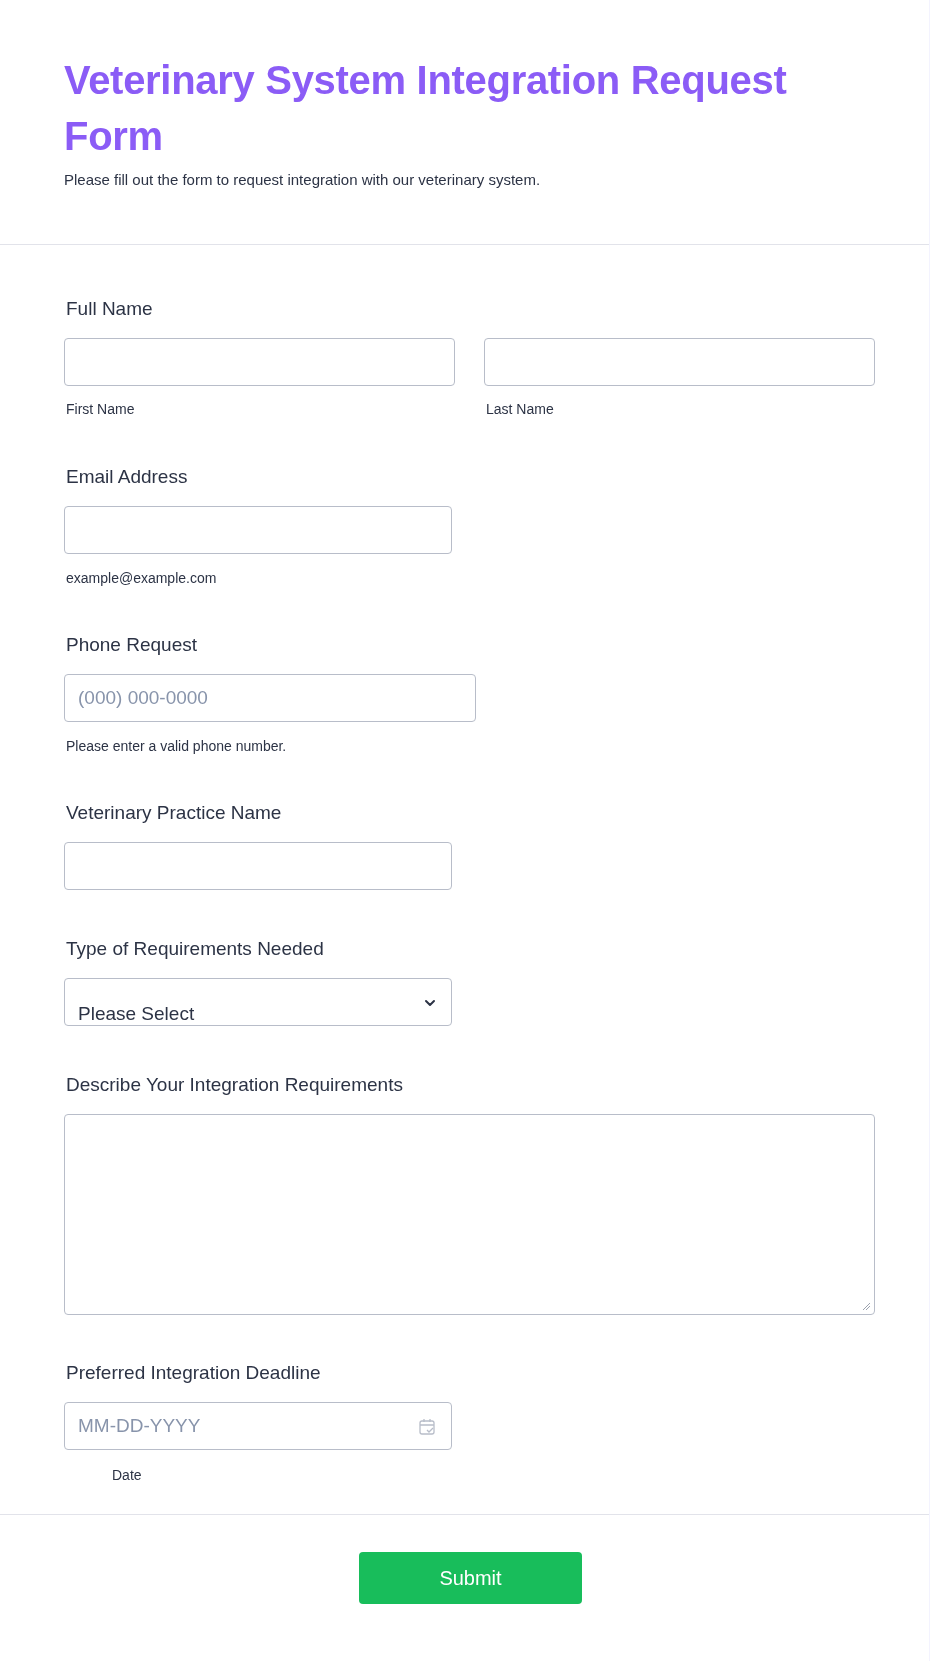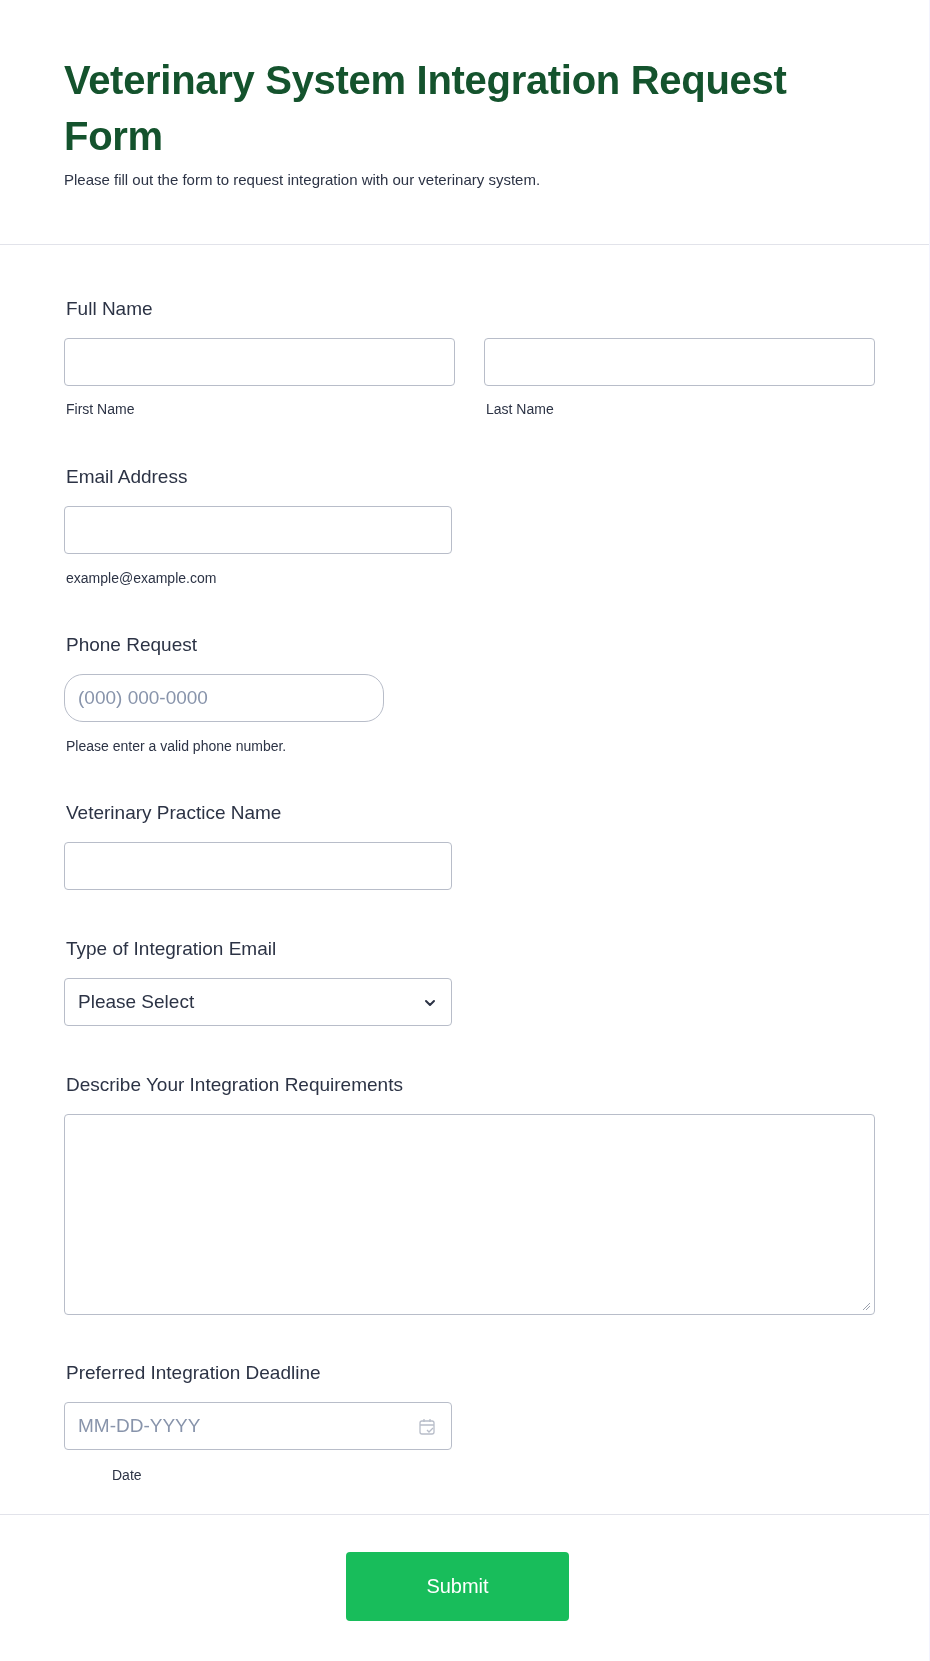--- a/index.html
+++ b/index.html
@@ -2,34 +2,34 @@
 <html><head>
 <meta charset="utf-8">
 <style>
   * { box-sizing: border-box; margin: 0; padding: 0; }
   html, body { width: 930px; height: 1661px; background: #ffffff; overflow: hidden; }
   body { font-family: "Liberation Sans", "DejaVu Sans", sans-serif; color: #2c3345; position: relative; }
   .page { position: absolute; left: 0; top: 0; width: 929px; height: 1661px; background: #ffffff; }
   .edge { position: absolute; left: 929px; top: 0; width: 1px; height: 1661px; background: #f3f3fe; }
 
   .header { position: absolute; left: 0; top: 0; width: 929px; height: 245px; border-bottom: 1px solid #e2e3ea; }
-  .title { position: absolute; left: 64px; top: 52px; width: 800px; font-size: 40px; line-height: 56px; font-weight: 700; color: #14532d; letter-spacing: -0.3px; }
+  .title { position: absolute; left: 64px; top: 52px; width: 800px; font-size: 40px; line-height: 56px; font-weight: 700; color: #8b5cf6; letter-spacing: -0.3px; }
   .subtitle { position: absolute; left: 64px; top: 168px; font-size: 15px; line-height: 24px; color: #2c3345; }
 
   .field-label { position: absolute; left: 66px; font-size: 19px; line-height: 24px; color: #2c3345; font-weight: 500; }
   .sublabel { position: absolute; font-size: 14px; line-height: 18px; color: #2c3345; }
   .input { position: absolute; height: 48px; border: 1px solid #b8bdc9; border-radius: 4px; background: #fff; font-size: 19px; color: #8894ab; padding-left: 13px; display: flex; align-items: center; font-family: "Liberation Sans", "DejaVu Sans", sans-serif; }
-  .input.filled { color: #2c3345; }
+  .input.filled { color: #2c3345; align-items: flex-end; }
   .textarea { position: absolute; left: 64px; top: 1114px; width: 811px; height: 201px; border: 1px solid #b8bdc9; border-radius: 4px; background: #fff; }
   .resize { position: absolute; right: 3px; bottom: 3px; width: 10px; height: 10px; }
   .chev { position: absolute; right: 14px; top: 17px; width: 14px; height: 14px; }
   .cal { position: absolute; right: 14px; top: 14px; width: 20px; height: 20px; }
 
   .footer { position: absolute; left: 0; top: 1514px; width: 929px; height: 147px; border-top: 1px solid #e2e3ea; }
-  .submit { position: absolute; left: 346px; top: 37px; width: 223px; height: 69px; background: #18bd5b; border: none; border-radius: 4px; color: #ffffff; font-size: 20px; font-weight: 500; display: flex; align-items: center; justify-content: center; font-family: "Liberation Sans", "DejaVu Sans", sans-serif; cursor: pointer; }
+  .submit { position: absolute; left: 359px; top: 37px; width: 223px; height: 52px; background: #18bd5b; border: none; border-radius: 4px; color: #ffffff; font-size: 20px; font-weight: 500; display: flex; align-items: center; justify-content: center; font-family: "Liberation Sans", "DejaVu Sans", sans-serif; cursor: pointer; }
 </style>
 </head>
 <body>
 
 <div class="page">
 
   <div class="header">
     <h1 class="title">Veterinary System Integration Request Form</h1>
     <p class="subtitle">Please fill out the form to request integration with our veterinary system.</p>
   </div>
@@ -38,27 +38,27 @@
   <div class="input filled" style="left:64px; top:338px; width:391px;"></div>
   <span class="sublabel" style="left:66px; top:400px;">First Name</span>
   <div class="input filled" style="left:484px; top:338px; width:391px;"></div>
   <span class="sublabel" style="left:486px; top:400px;">Last Name</span>
 
   <label class="field-label" style="top:465px;">Email Address</label>
   <div class="input filled" style="left:64px; top:506px; width:388px;"></div>
   <span class="sublabel" style="left:66px; top:569px;">example@example.com</span>
 
   <label class="field-label" style="top:633px;">Phone Request</label>
-  <div class="input" style="left:64px; top:674px; width:320px;border-radius:19px;">(000) 000-0000</div>
+  <div class="input" style="left:64px; top:674px; width:412px;">(000) 000-0000</div>
   <span class="sublabel" style="left:66px; top:737px;">Please enter a valid phone number.</span>
 
   <label class="field-label" style="top:801px;">Veterinary Practice Name</label>
   <div class="input filled" style="left:64px; top:842px; width:388px;"></div>
 
-  <label class="field-label" style="top:937px;">Type of Integration Email</label>
+  <label class="field-label" style="top:937px;">Type of Requirements Needed</label>
   <div class="input filled" style="left:64px; top:978px; width:388px;">
     <span>Please Select</span>
     <svg class="chev" viewBox="0 0 14 14">
         <path d="M3 5 L7 9 L11 5" fill="none" stroke="#2c3345" stroke-width="2" stroke-linecap="round" stroke-linejoin="round"></path>
       </svg>
   </div>
 
   <label class="field-label" style="top:1073px;">Describe Your Integration Requirements</label>
   <div class="textarea">
     <svg class="resize" viewBox="0 0 10 10">

